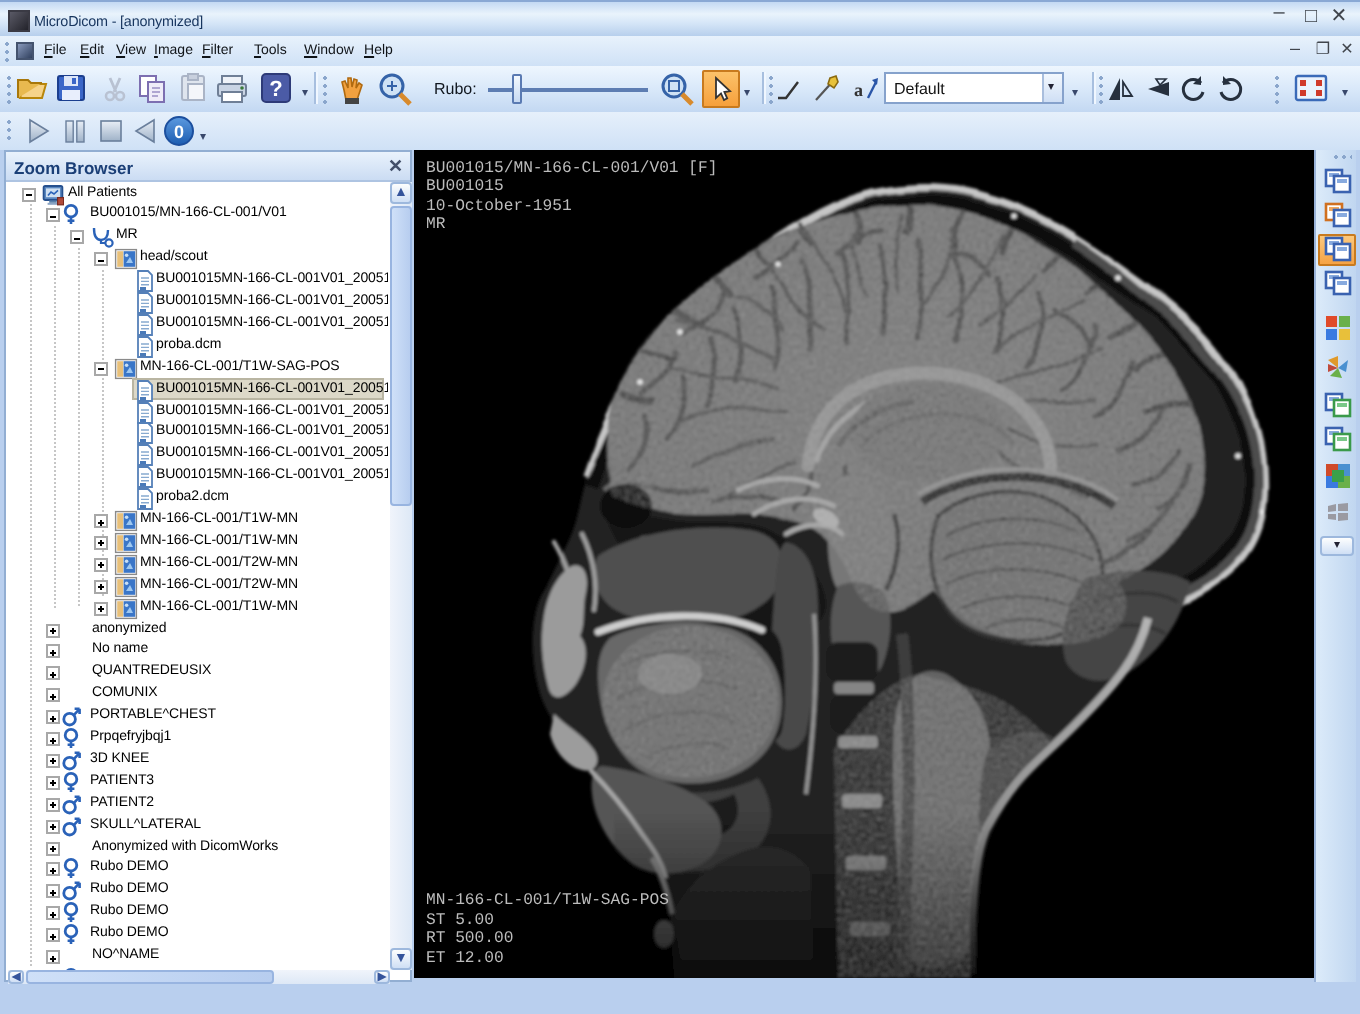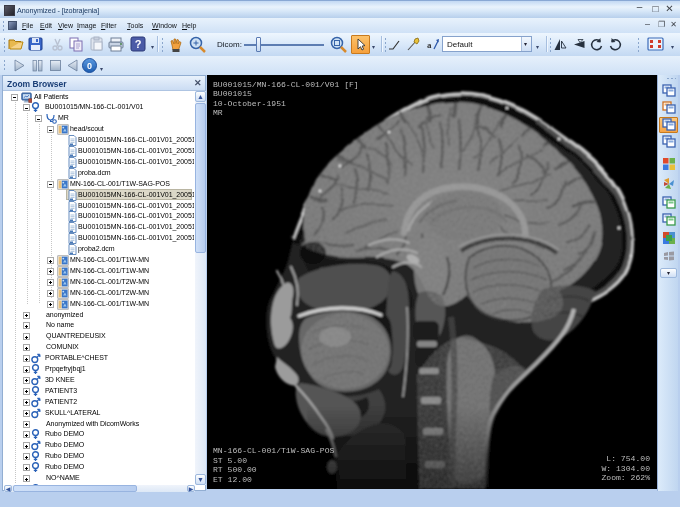--- a/index.html
+++ b/index.html
@@ -40,21 +40,21 @@
 .ovl{position:absolute;font-family:"Liberation Mono",monospace;font-size:8.1px;color:#bcbcbc;white-space:pre;line-height:9.3px}
 
 #rail{left:657px;top:75px;width:21px;height:416px;background:linear-gradient(90deg,#dcebfa,#c0d6f0);border-left:1px solid #9ab4da}
 
 #status{left:0;top:491px;width:680px;height:16px;background:linear-gradient(180deg,#eaf2fc 0%,#cfe0f4 80%,#b9cfee 100%);border-top:1px solid #93afd6;font-size:8px;color:#202830}
 .spanel{position:absolute;top:2px;height:11px;border-left:1px solid #a9c0e2;border-right:1px solid #f3f8fe}
 </style></head><body>
 <div id="root">
 <div id="title" class="abs">
       <div id="ticon"></div>
-      <span class="txt">Anonymized - [izobrajenia]</span>
+      <span class="txt">MicroDicom - [anonymized]</span>
       <span class="capbtn" style="left:633px;top:1px">–</span>
       <span class="capbtn" style="left:649px">□</span>
       <span class="capbtn" style="left:663px">✕</span>
     </div>
     <div id="menu" class="abs">
       <div class="grip" style="left:2px;top:2px;height:11px"></div>
       <div id="micon"></div>
       <span class="mi" style="left:22px"><u>F</u>ile</span>
       <span class="mi" style="left:40px"><u>E</u>dit</span>
       <span class="mi" style="left:58px"><u>V</u>iew</span>
@@ -109,21 +109,21 @@
       <div class="grip" style="left:161px;top:4px;height:15px"></div>
       <svg class="abs" style="left:167px;top:3px" width="18" height="17" viewBox="0 0 18 17">
         <path d="M6 14 L5 9 L4 5 L5.5 4.5 L7 8 L7 3 L8.5 3 L9 7.5 L10 3.5 L11.5 4 L11 8 L12.5 5.5 L14 6.5 L12.5 11 L11.5 14 Z" fill="#f2a13f" stroke="#b06a10" stroke-width="0.8"></path>
         <rect x="5.5" y="13" width="7" height="3" fill="#444"></rect>
       </svg>
       <svg class="abs" style="left:188px;top:2px" width="20" height="18" viewBox="0 0 20 18">
         <circle cx="8" cy="8" r="5.5" fill="#cfe2f5" stroke="#3563a8" stroke-width="1.5"></circle>
         <path d="M12 12 L17 17" stroke="#d88a2c" stroke-width="2.5"></path>
         <path d="M8 5.5 v5 M5.5 8 h5" stroke="#3563a8" stroke-width="1"></path>
       </svg>
-      <span class="abs" style="left:217px;top:7px;font-size:8px;color:#10161e">Dicom:</span>
+      <span class="abs" style="left:217px;top:7px;font-size:8px;color:#10161e">Rubo:</span>
       <div class="abs" style="left:244px;top:11px;width:80px;height:1.6px;background:#5d7db2"></div>
       <div class="abs" style="left:256px;top:4px;width:5px;height:15px;background:linear-gradient(180deg,#f4f9fe,#c6d9f2);border:1px solid #5a7ab2;border-radius:1px"></div>
       <svg class="abs" style="left:329px;top:2px" width="20" height="18" viewBox="0 0 20 18">
         <circle cx="8" cy="8" r="5.5" fill="#cfe2f5" stroke="#3563a8" stroke-width="1.5"></circle>
         <rect x="5.5" y="5.5" width="5" height="5" fill="none" stroke="#3563a8" stroke-width="1"></rect>
         <path d="M12 12 L17 17" stroke="#d88a2c" stroke-width="2.5"></path>
       </svg>
       <div class="abs" style="left:351px;top:2px;width:19px;height:19px;background:linear-gradient(180deg,#fcc26a,#f6a03c);border:1px solid #c87a1e;border-radius:1px"></div>
       <svg class="abs" style="left:355px;top:5px" width="12" height="14" viewBox="0 0 12 14">
         <path d="M3 1 L3 11 L5.5 8.7 L7 12 L8.6 11.2 L7.2 8 L10 7.6 Z" fill="#fff" stroke="#333" stroke-width="0.9"></path>
@@ -896,23 +896,20 @@
 </g>
 </svg>
       <div class="ovl" style="left:6px;top:5px">BU001015/MN-166-CL-001/V01 [F]
 BU001015
 10-October-1951
 MR</div>
       <div class="ovl" style="left:6px;top:371px;line-height:9.7px">MN-166-CL-001/T1W-SAG-POS
 ST 5.00
 RT 500.00
 ET 12.00</div>
-      <div class="ovl" style="right:7px;top:379px;text-align:right;line-height:9.7px">L: 754.00
-W: 1304.00
-Zoom: 262%</div>
     </div>
     <div id="gapbot" class="abs"></div>
     <div id="rail" class="abs">
       <div class="grip" style="left:8px;top:2px;height:3px;width:10px;background-size:4px 3px;background-image:radial-gradient(circle,#8aa6cc 40%,rgba(0,0,0,0) 42%)"></div>
       <div class="abs" style="left:1px;top:42px;width:19px;height:16px;background:linear-gradient(180deg,#fcc97e,#f6a344);border:1px solid #c87a1e;border-radius:1px"></div>
       <svg class="abs" style="left:4px;top:9.0px" width="14" height="13" viewBox="0 0 14 13">
         <rect x="1" y="1" width="8" height="8" fill="#fff" stroke="#3a62b0" stroke-width="1.3"></rect>
         <rect x="2.5" y="2.5" width="5" height="2" fill="#88aade"></rect>
         <rect x="5" y="4" width="8" height="8" fill="#fff" stroke="#3a62b0" stroke-width="1.3"></rect>
         <rect x="6.5" y="5.5" width="5" height="2" fill="#88aade"></rect>

